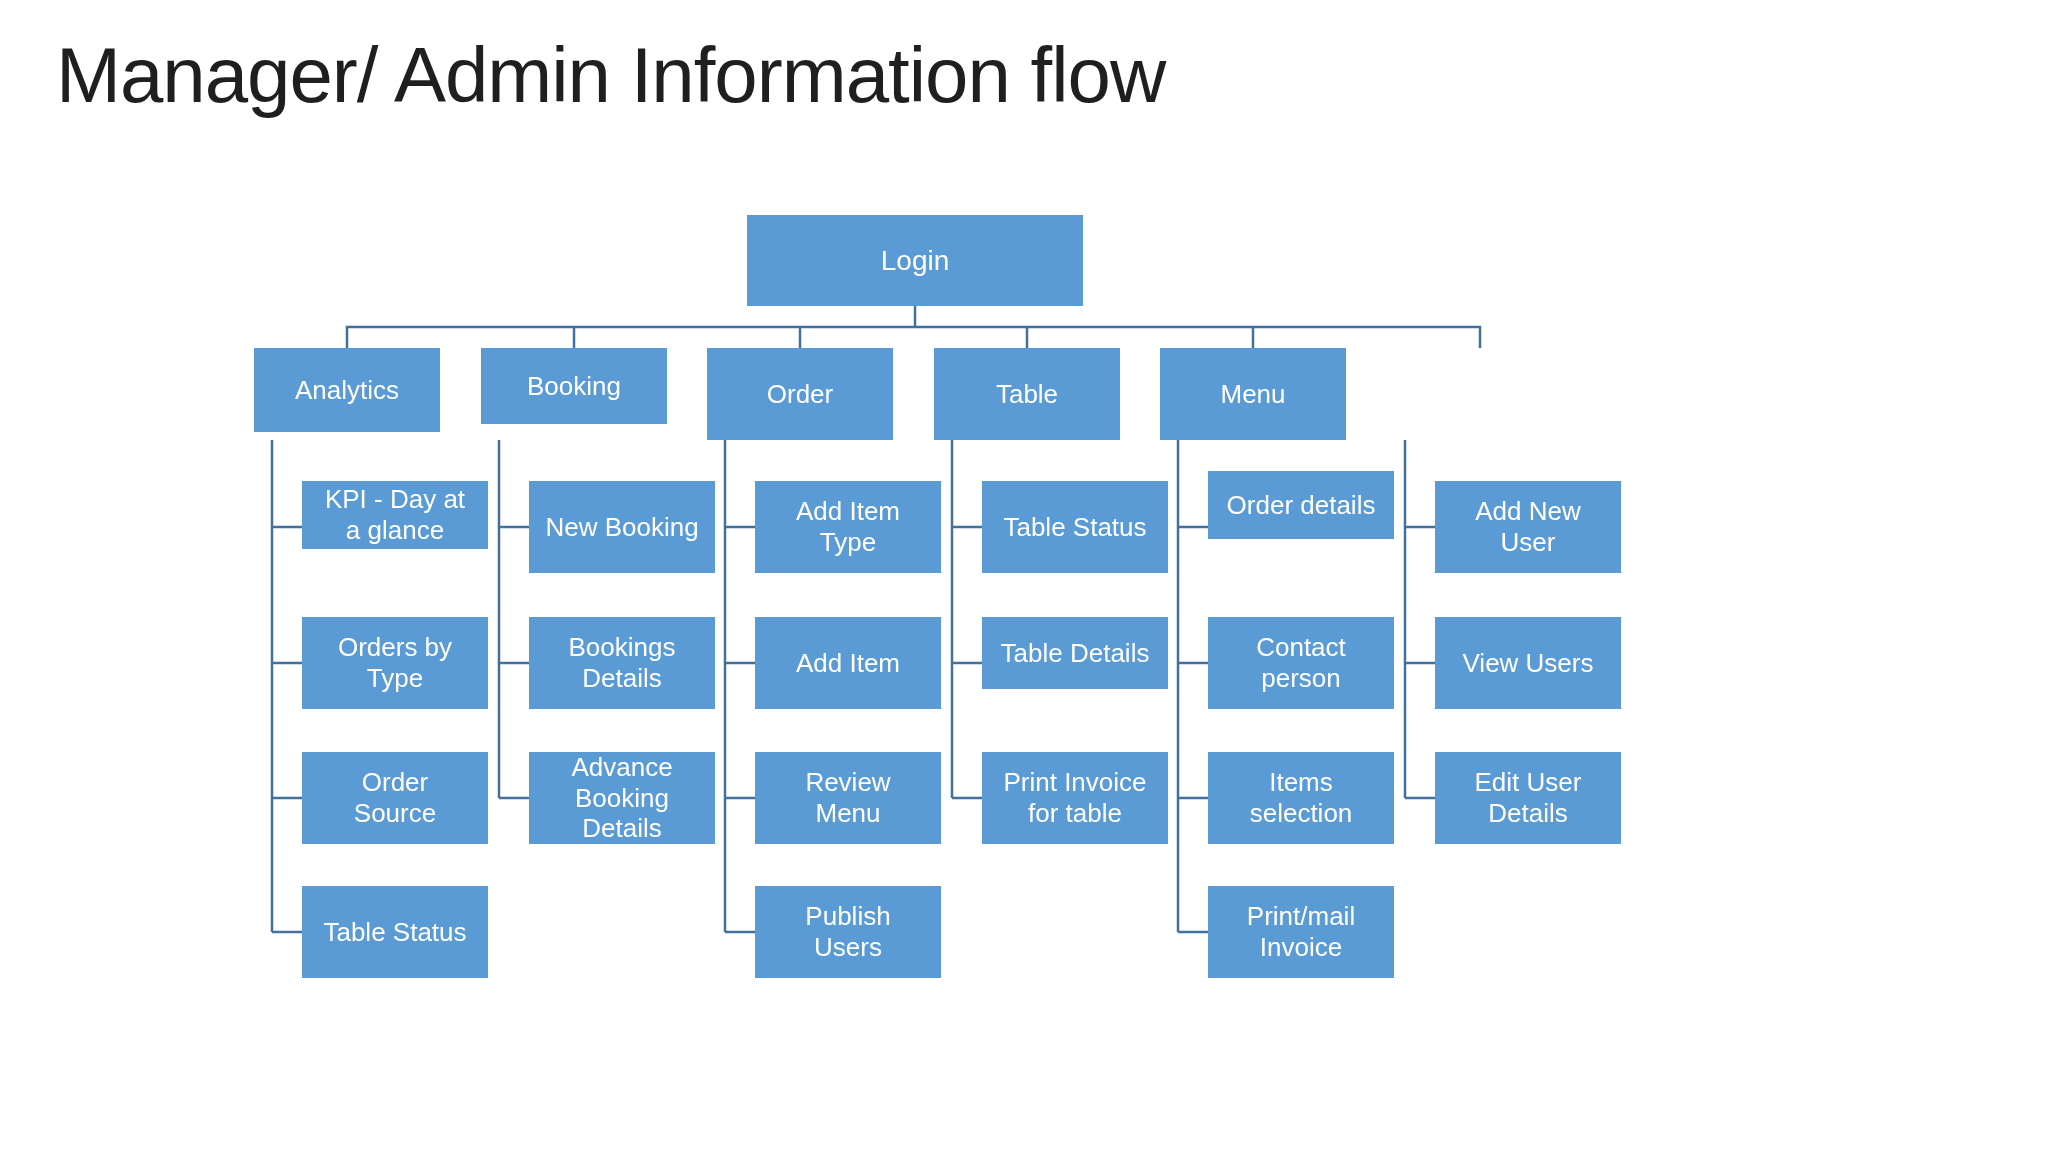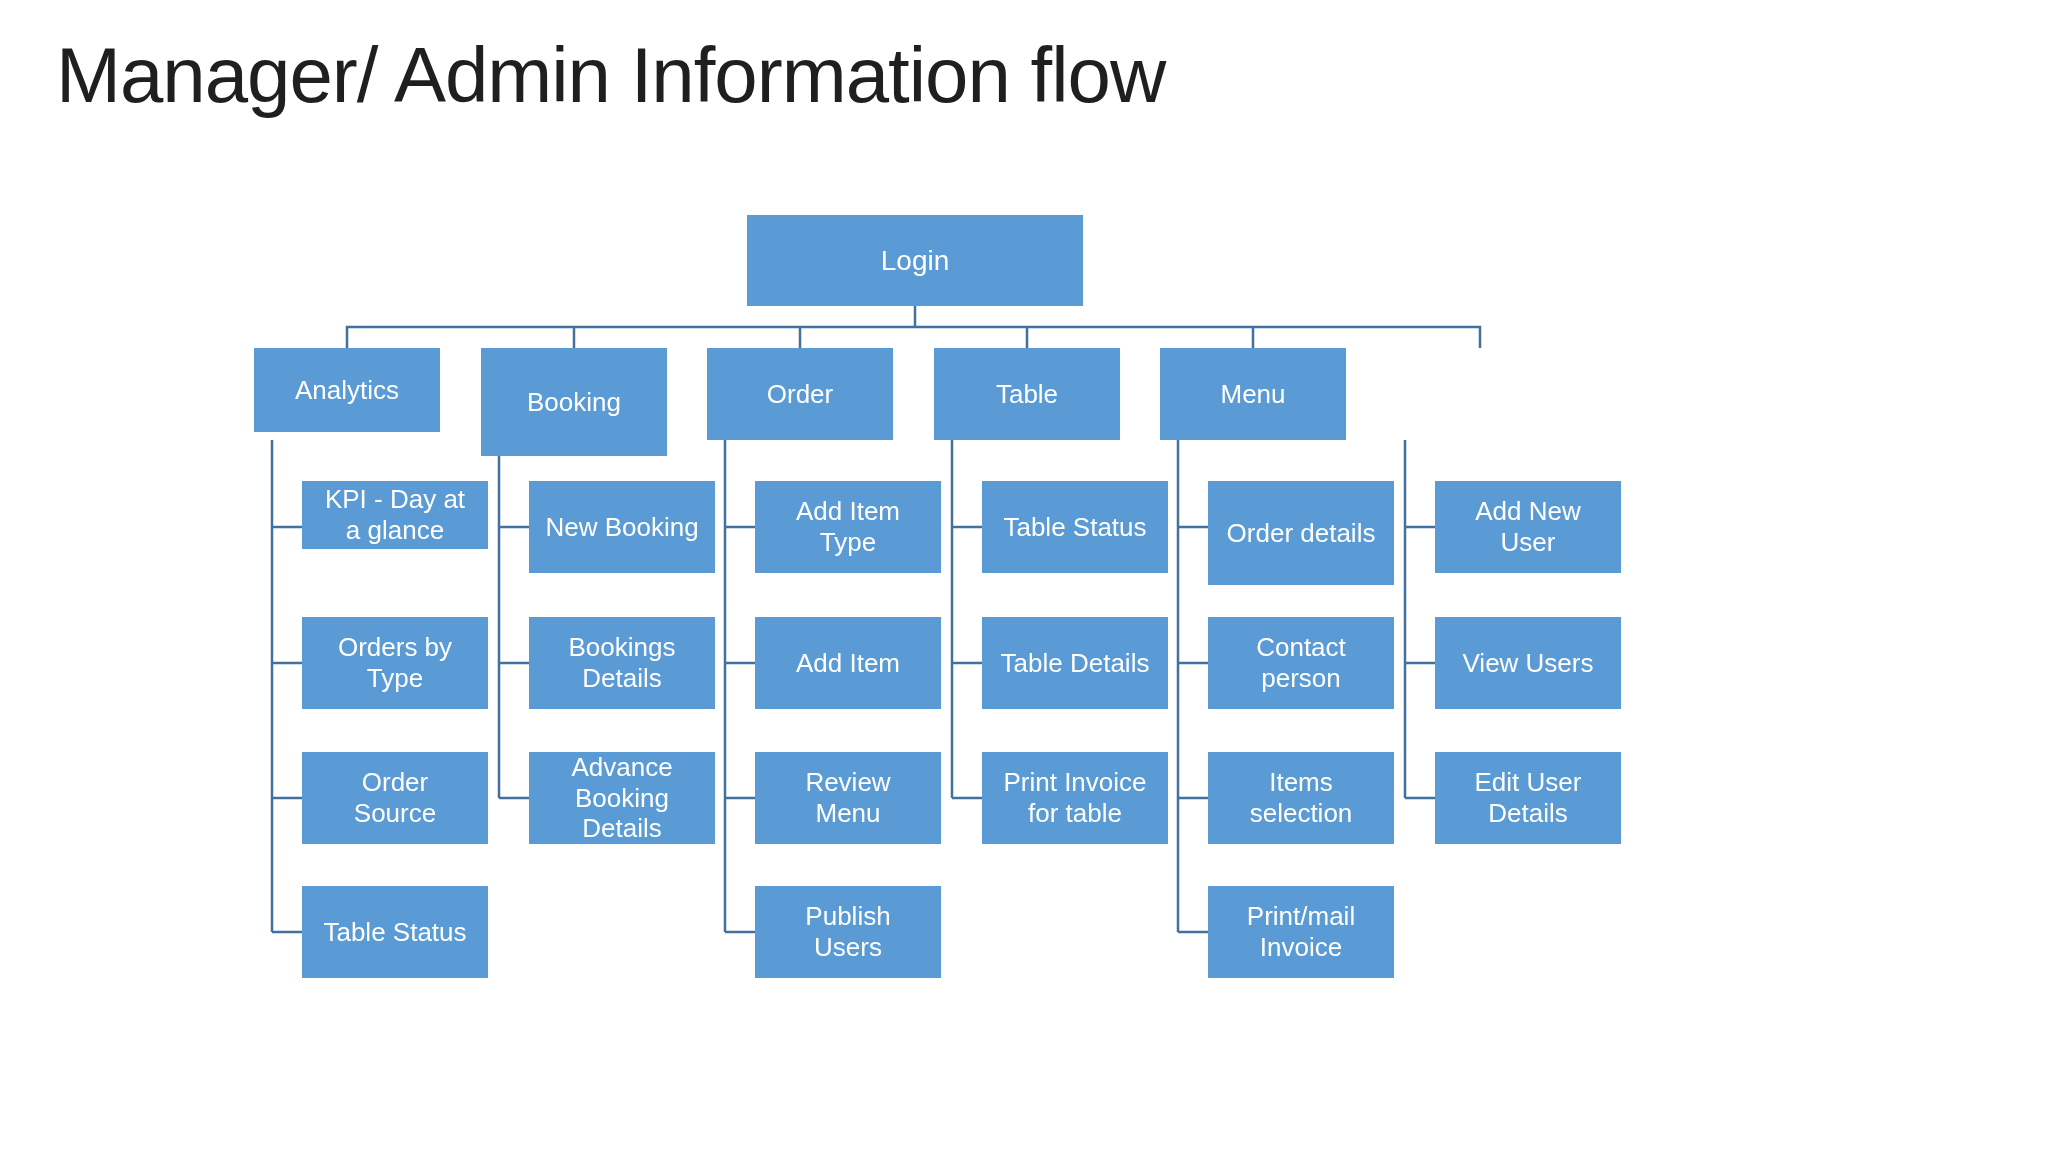--- a/index.html
+++ b/index.html
@@ -41,44 +41,44 @@
     <path d="M499,440 V798 M499,527 H530 M499,663 H530 M499,798 H530"></path>
     <path d="M725,440 V932 M725,527 H756 M725,663 H756 M725,798 H756 M725,932 H756"></path>
     <path d="M952,440 V798 M952,527 H983 M952,663 H983 M952,798 H983"></path>
     <path d="M1178,440 V932 M1178,527 H1209 M1178,663 H1209 M1178,798 H1209 M1178,932 H1209"></path>
     <path d="M1405,440 V798 M1405,527 H1436 M1405,663 H1436 M1405,798 H1436"></path>
   </svg>
 
   <div class="node" style="left:747px;top:215px;width:336px;height:91px;font-size:28px">Login</div>
 
   <div class="node" style="left:254px;top:348px;width:186px;height:84px">Analytics</div>
-  <div class="node" style="left:481px;top:348px;width:186px;height:108px">Booking</div>
+  <div class="node" style="left:481px;top:348px;width:186px;height:76px">Booking</div>
   <div class="node" style="left:707px;top:348px;width:186px;height:92px">Order</div>
   <div class="node" style="left:934px;top:348px;width:186px;height:92px">Table</div>
   <div class="node" style="left:1160px;top:348px;width:186px;height:92px">Menu</div>
 
   <div class="node" style="left:302px;top:481px;width:186px;height:68px">KPI - Day at a glance</div>
   <div class="node" style="left:302px;top:617px;width:186px;height:92px">Orders by Type</div>
   <div class="node" style="left:302px;top:752px;width:186px;height:92px">Order Source</div>
   <div class="node" style="left:302px;top:886px;width:186px;height:92px">Table Status</div>
 
   <div class="node" style="left:529px;top:481px;width:186px;height:92px">New Booking</div>
   <div class="node" style="left:529px;top:752px;width:186px;height:92px">Advance Booking Details</div>
   <div class="node" style="left:529px;top:617px;width:186px;height:92px">Bookings Details</div>
 
   <div class="node" style="left:755px;top:481px;width:186px;height:92px">Add Item Type</div>
   <div class="node" style="left:755px;top:617px;width:186px;height:92px">Add Item</div>
   <div class="node" style="left:755px;top:752px;width:186px;height:92px">Review Menu</div>
   <div class="node" style="left:755px;top:886px;width:186px;height:92px">Publish Users</div>
 
   <div class="node" style="left:982px;top:481px;width:186px;height:92px">Table Status</div>
-  <div class="node" style="left:982px;top:617px;width:186px;height:92px">Table Details</div>
+  <div class="node" style="left:982px;top:617px;width:186px;height:72px">Table Details</div>
   <div class="node" style="left:982px;top:752px;width:186px;height:92px">Print Invoice for table</div>
 
-  <div class="node" style="left:1208px;top:481px;width:186px;height:104px">Order details</div>
+  <div class="node" style="left:1208px;top:471px;width:186px;height:68px">Order details</div>
   <div class="node" style="left:1208px;top:617px;width:186px;height:92px">Contact person</div>
   <div class="node" style="left:1208px;top:752px;width:186px;height:92px">Items selection</div>
   <div class="node" style="left:1208px;top:886px;width:186px;height:92px">Print/mail Invoice</div>
 
   <div class="node" style="left:1435px;top:481px;width:186px;height:92px">Add New User</div>
   <div class="node" style="left:1435px;top:617px;width:186px;height:92px">View Users</div>
   <div class="node" style="left:1435px;top:752px;width:186px;height:92px">Edit User Details</div>
 
 </div>
 

